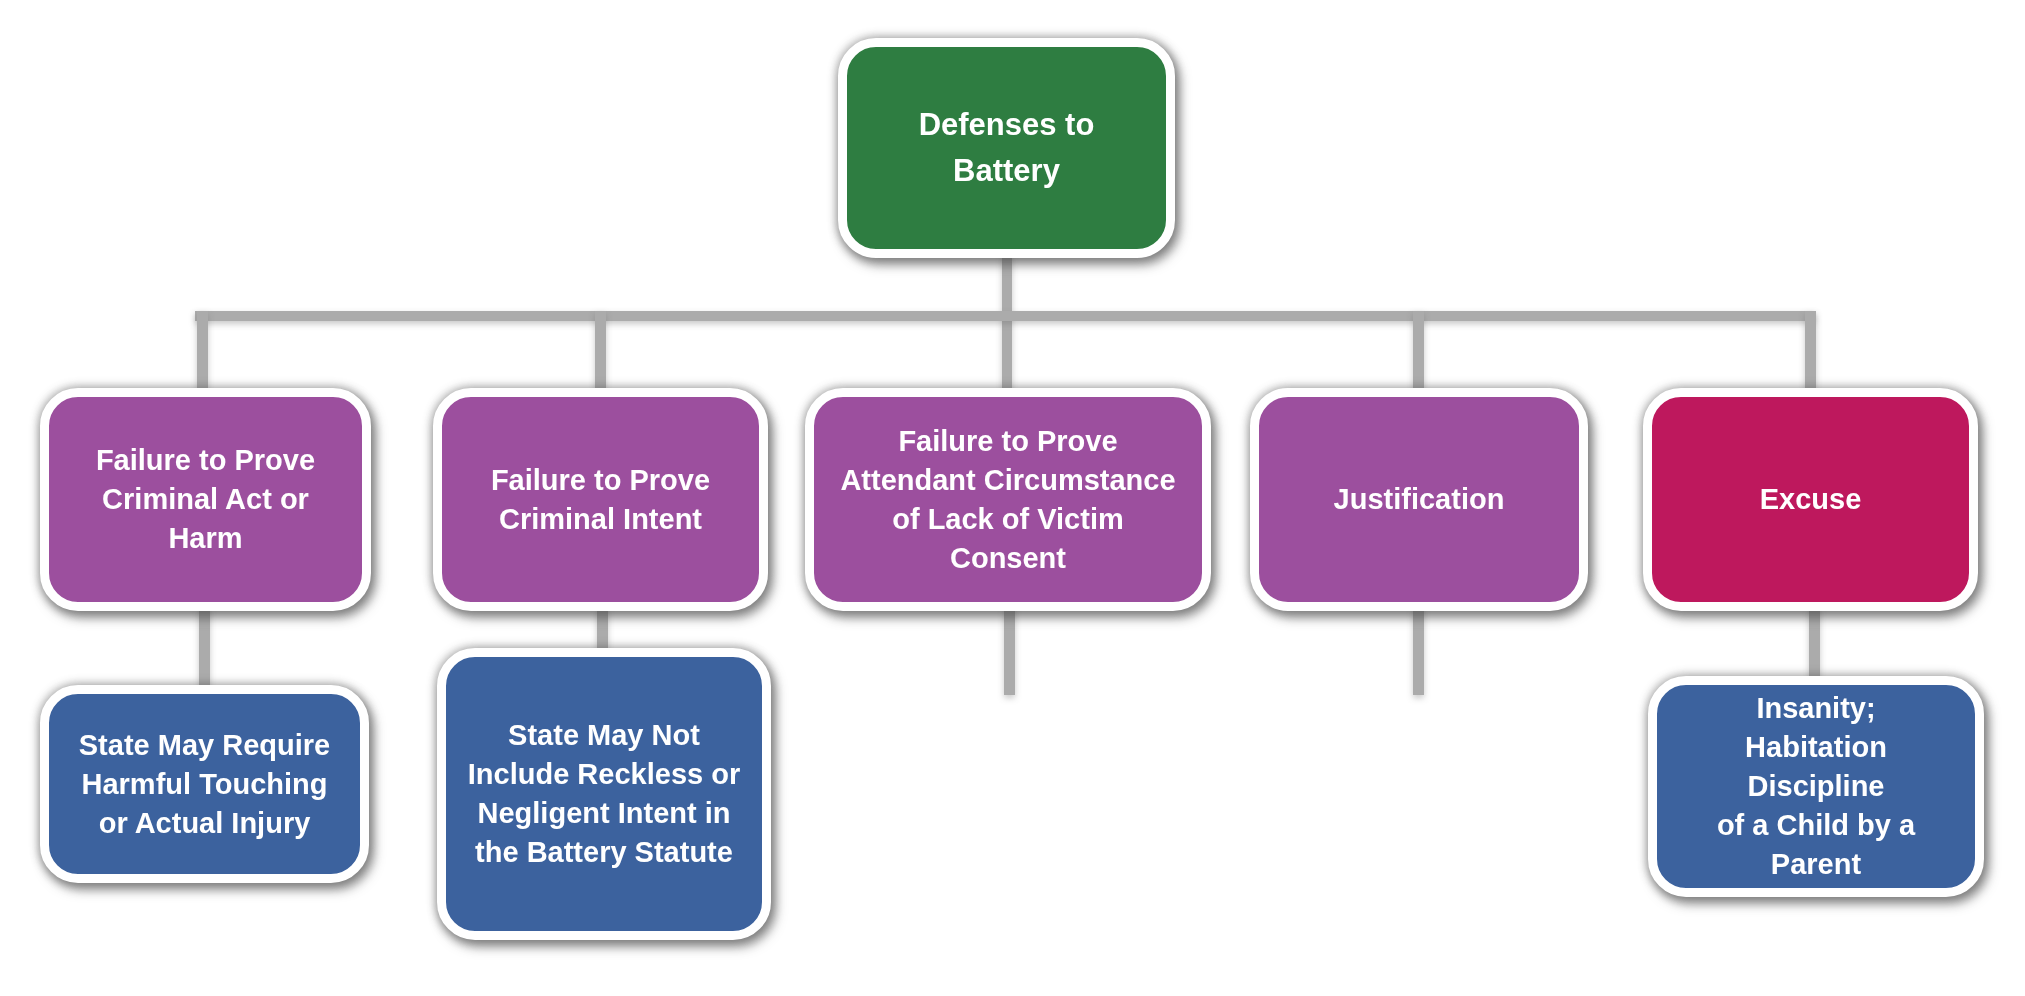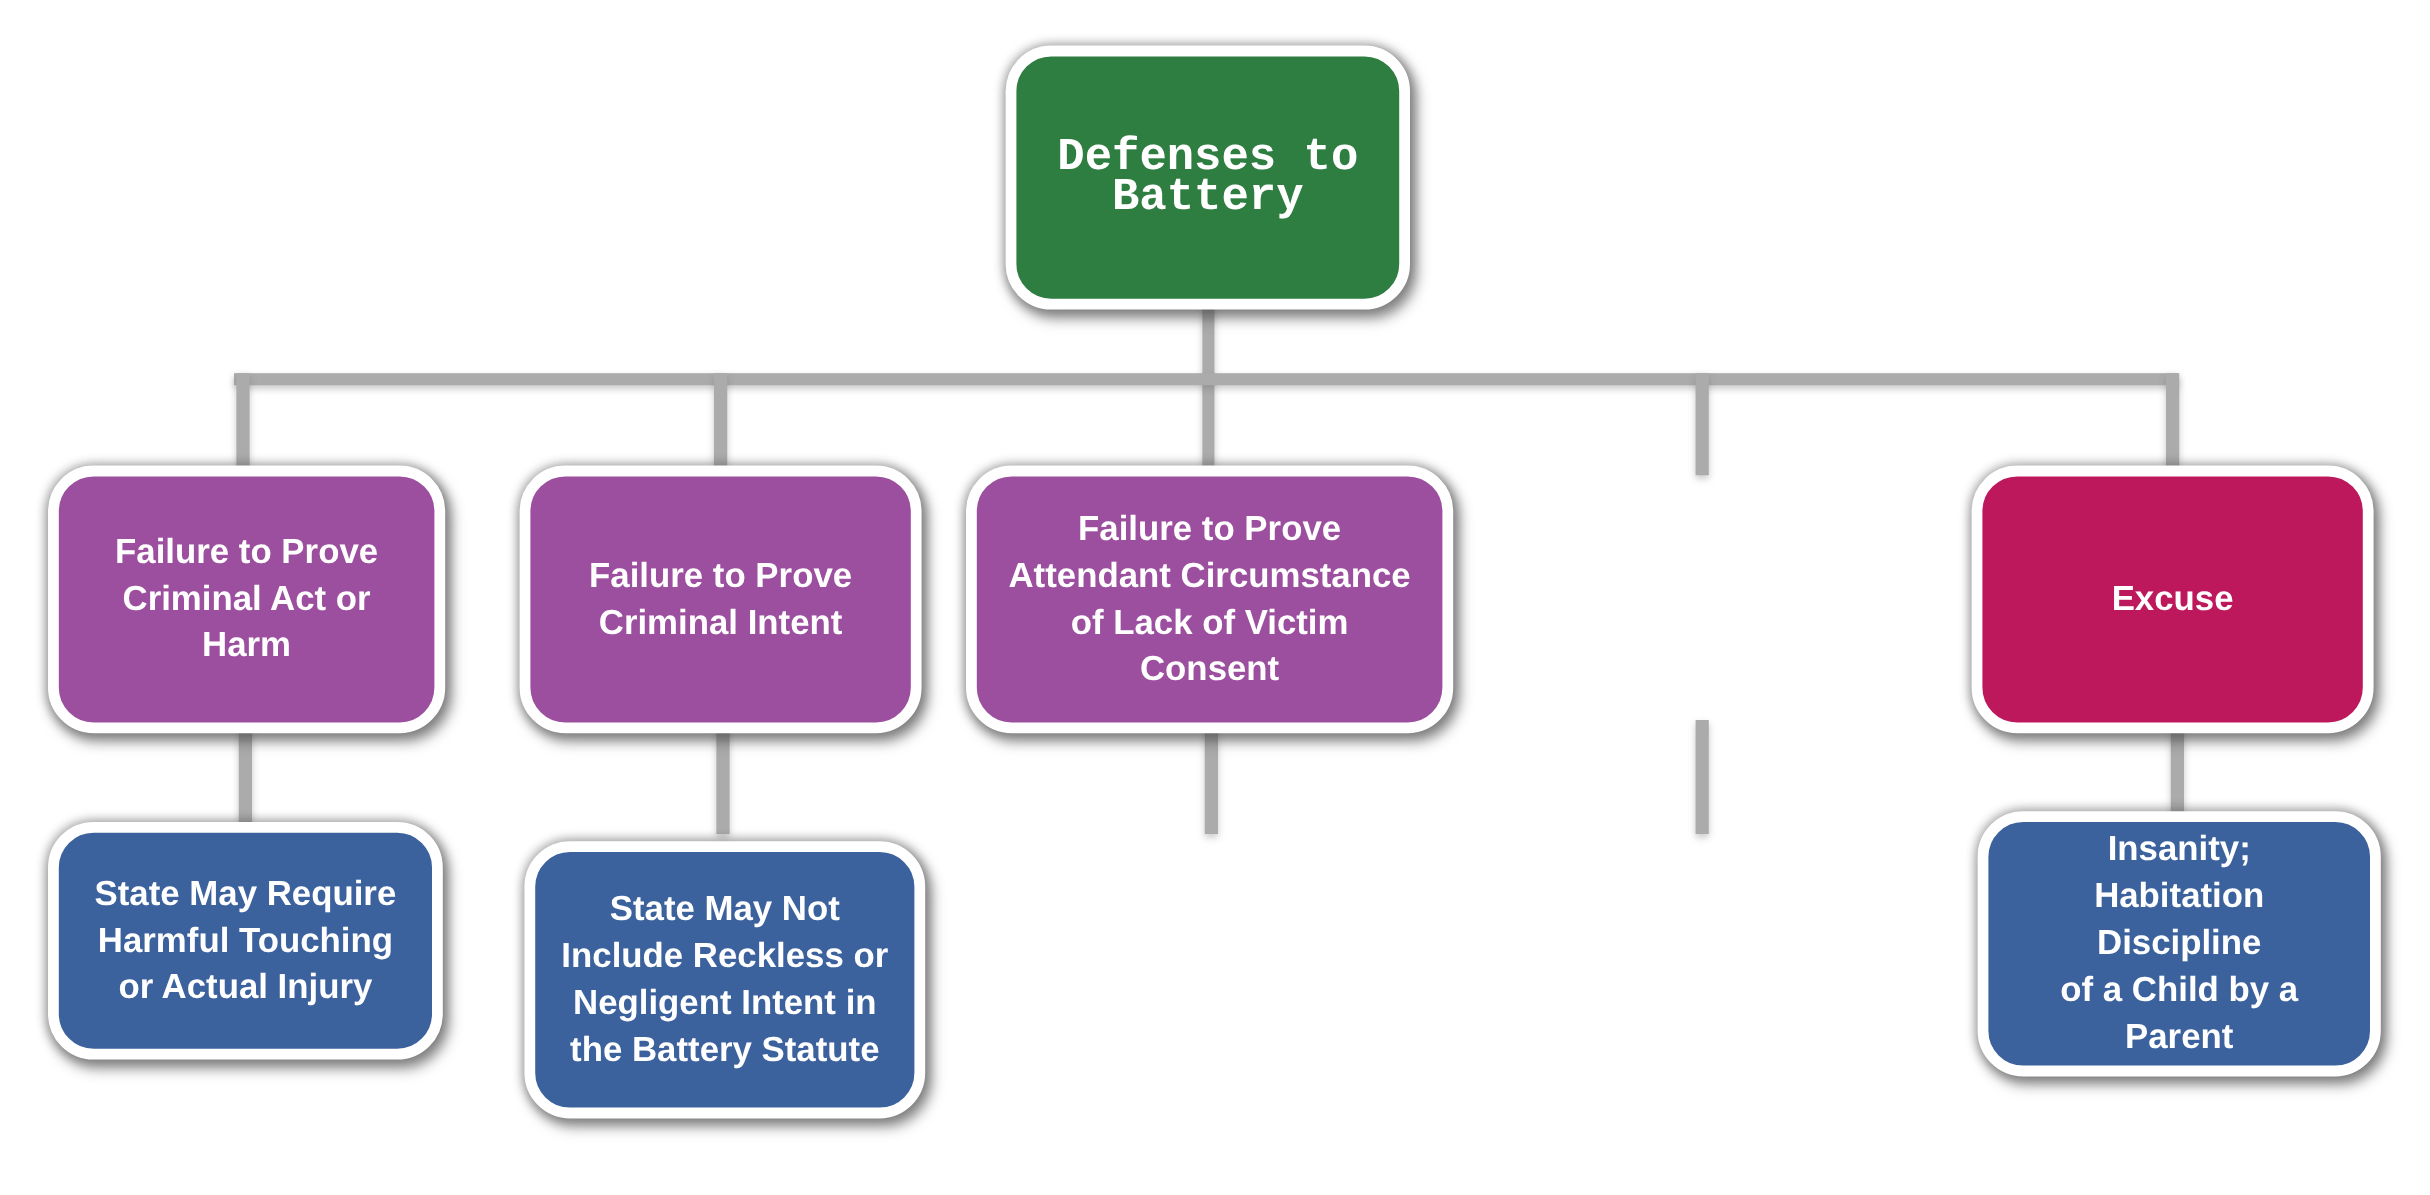--- a/index.html
+++ b/index.html
@@ -32,23 +32,22 @@
     text-align: center;
     color: #ffffff;
     font-weight: bold;
     font-size: 29px;
     line-height: 39px;
     white-space: pre-line;
     padding: 6px 10px;
     box-shadow: 0 0 8px 2px rgba(90,90,90,0.45), 4px 6px 11px 1px rgba(60,60,60,0.55);
   }
   .node-root {
-    font-size: 38px;
-    line-height: 33px;
-    font-family: Liberation Mono, monospace;
+    font-size: 31px;
+    line-height: 46px;
   }
 </style>
 </head>
 <body>
 
 <div id="canvas">
 
   <div class="connector" style="left: 1002px; top: 248px; width: 10px; height: 145px; background-color: rgb(171, 171, 171);"></div>
   <div class="connector" style="left: 195px; top: 311px; width: 1620px; height: 10px; background-color: rgb(171, 171, 171);"></div>
   <div class="connector" style="left: 197px; top: 311px; width: 11px; height: 85px; background-color: rgb(171, 171, 171);"></div>
@@ -66,26 +65,27 @@
 
   <div class="node" style="left: 40px; top: 388px; width: 331px; height: 223px; background-color: rgb(156, 79, 158);">Failure to Prove
 Criminal Act or
 Harm</div>
   <div class="node" style="left: 433px; top: 388px; width: 335px; height: 223px; background-color: rgb(156, 79, 158);">Failure to Prove
 Criminal Intent</div>
   <div class="node" style="left: 805px; top: 388px; width: 406px; height: 223px; background-color: rgb(156, 79, 158);">Failure to Prove
 Attendant Circumstance
 of Lack of Victim
 Consent</div>
+  <div class="node" style="left: 1250px; top: 388px; width: 338px; height: 223px; background-color: rgb(156, 79, 158);">Justification</div>
   <div class="node" style="left: 1643px; top: 388px; width: 335px; height: 223px; background-color: #be185d;">Excuse</div>
 
   <div class="node" style="left: 40px; top: 685px; width: 329px; height: 198px; background-color: rgb(60, 98, 158);">State May Require
 Harmful Touching
 or Actual Injury</div>
-  <div class="node" style="left: 437px; top: 701px; width: 334px; height: 231px; background-color: rgb(60, 98, 158);">State May Not
+  <div class="node" style="left: 437px; top: 648px; width: 334px; height: 292px; background-color: rgb(60, 98, 158);">State May Not
 Include Reckless or
 Negligent Intent in
 the Battery Statute</div>
   <div class="node" style="left: 1648px; top: 676px; width: 336px; height: 221px; background-color: rgb(60, 98, 158);">Insanity;
 Habitation
 Discipline
 of a Child by a
 Parent</div>
 
 </div>

